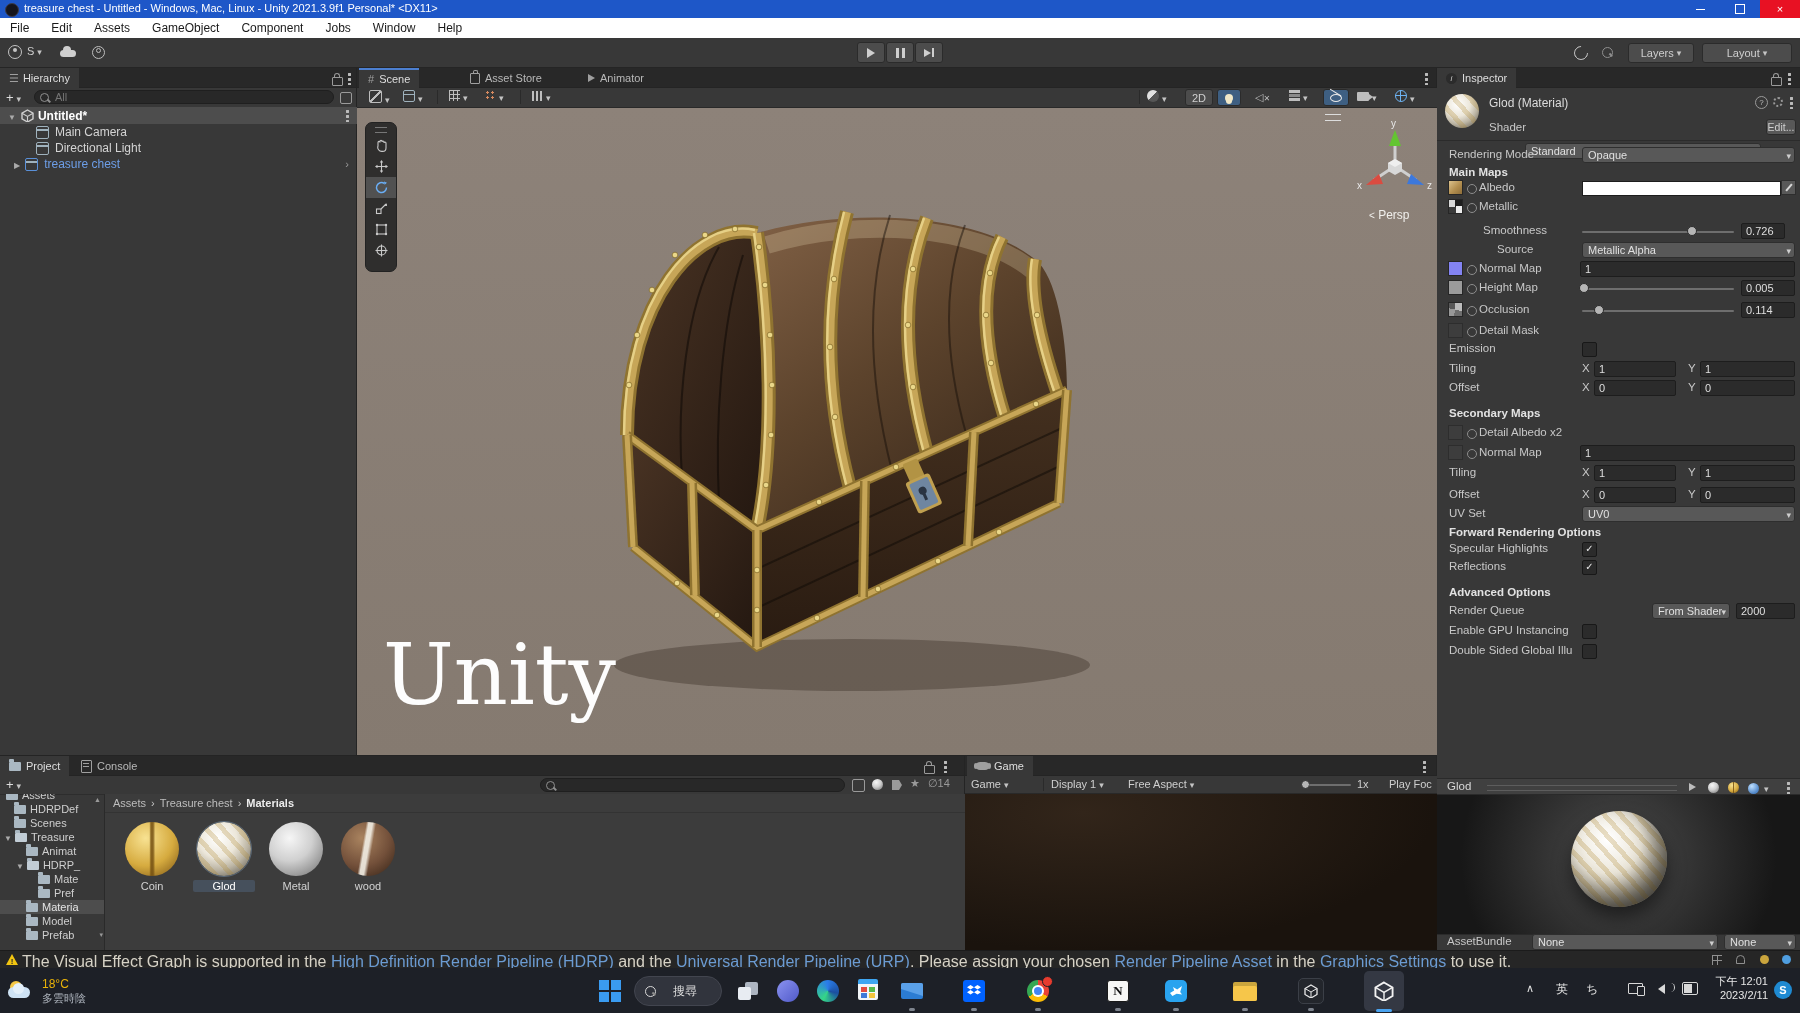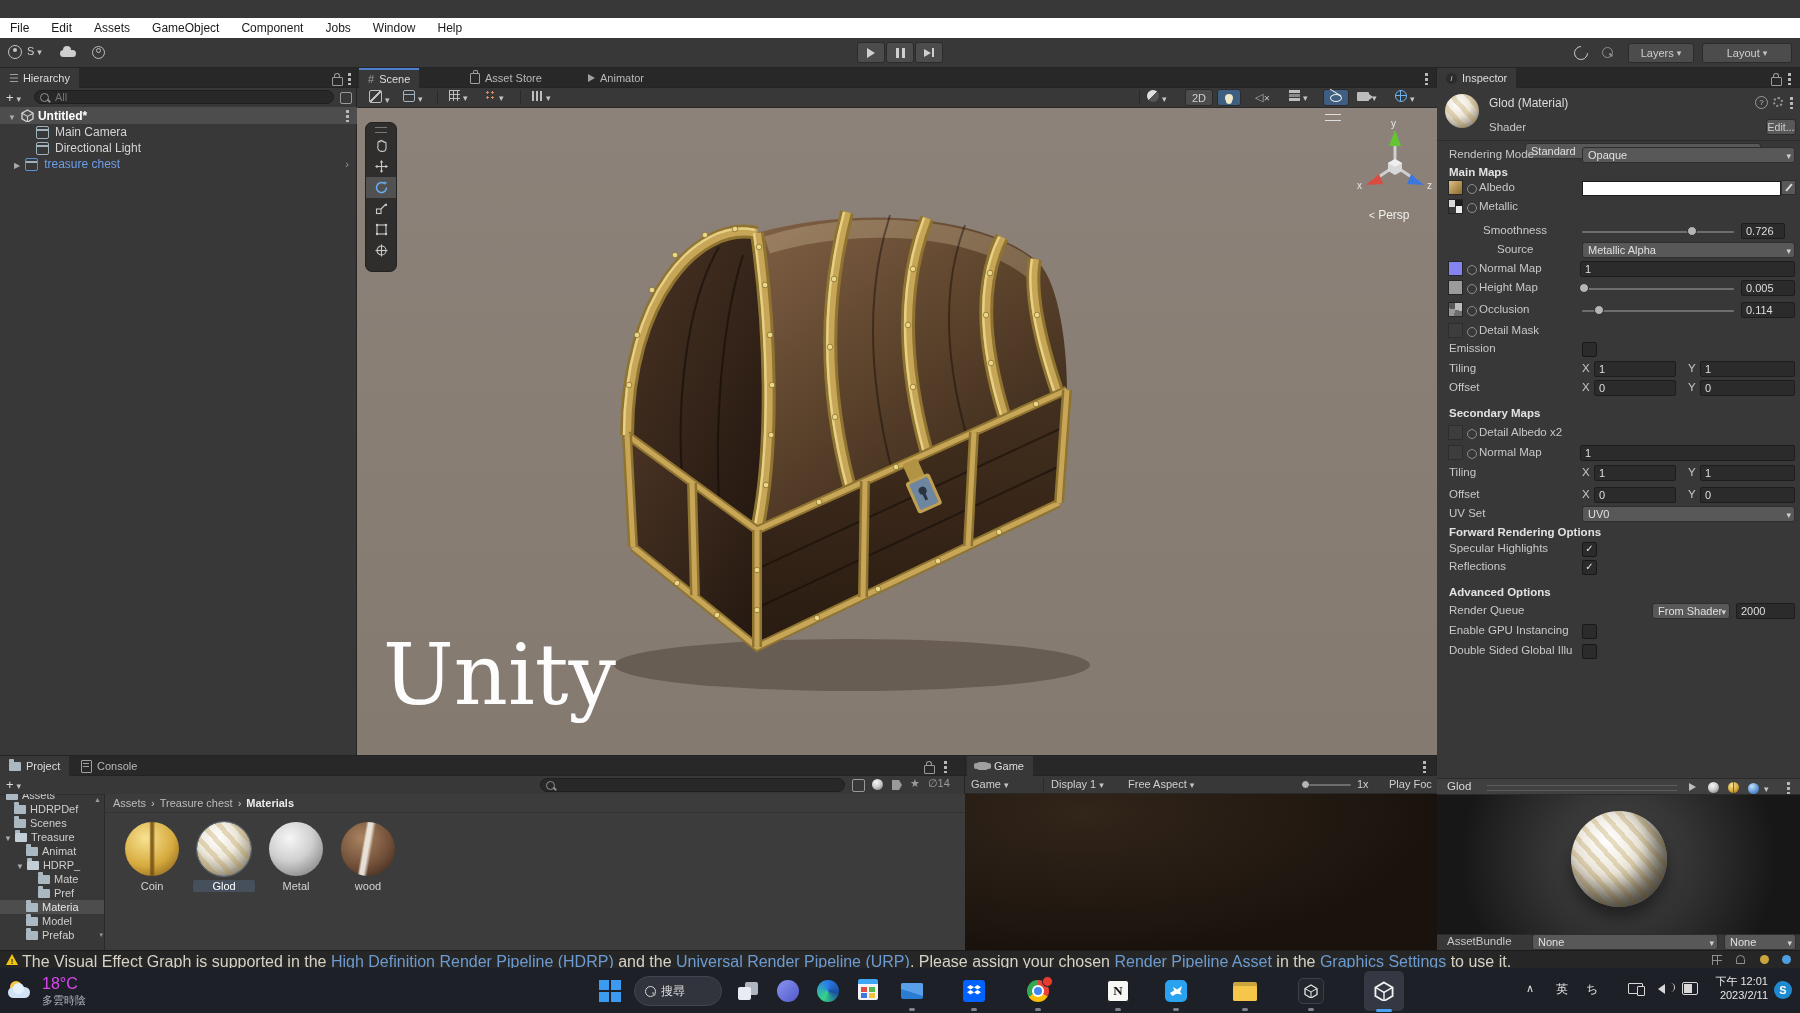--- a/index.html
+++ b/index.html
@@ -73,20 +73,31 @@
   .rundot{position:absolute;bottom:-4px;left:50%;transform:translateX(-50%);width:6px;height:3px;border-radius:2px;background:#7e848e;}
   .traytxt{color:#e2e2e2;font-size:12px;}
   
   .gl{color:#c6c6c6;}
 </style>
 </head>
 <body>
 
 <div id="root">
 
+  <div id="titlebar" class="abs">
+    <div class="abs" style="left:5px;top:3px;width:12px;height:12px;border-radius:50%;background:#15151d;border:1px solid #3b3b4a;"></div>
+    <span class="abs" style="left:24px;top:2px;">treasure chest - Untitled - Windows, Mac, Linux - Unity 2021.3.9f1 Personal* &lt;DX11&gt;</span>
+    <div class="abs" style="left:1680px;top:0;width:40px;height:18px;display:flex;align-items:center;justify-content:center;">
+        <div style="width:9px;height:1px;background:#fff;"></div>
+      </div>
+    <div class="abs" style="left:1720px;top:0;width:40px;height:18px;display:flex;align-items:center;justify-content:center;">
+        <div style="width:8px;height:8px;border:1px solid #fff;"></div>
+      </div>
+    <div class="abs" style="left:1760px;top:0;width:40px;height:18px;background:#e81123;display:flex;align-items:center;justify-content:center;color:#fff;font-size:11px;">×</div>
+  </div>
 
   <div id="menubar" class="abs">
     <span>File</span>
     <span>Edit</span>
     <span>Assets</span>
     <span>GameObject</span>
     <span>Component</span>
     <span>Jobs</span>
     <span>Window</span>
     <span>Help</span>
@@ -758,34 +769,34 @@
   </div>
 
   <div id="taskbar" class="abs">
     <div class="abs" style="left:8px;top:6px;width:180px;height:34px;display:flex;align-items:center;gap:8px;">
       <div style="position:relative;width:26px;height:20px;">
         <div style="position:absolute;left:2px;top:0;width:12px;height:12px;border-radius:50%;background:#f5c845;"></div>
         <div style="position:absolute;left:0;top:6px;width:22px;height:11px;border-radius:6px;background:#cfe3f5;"></div>
         <div style="position:absolute;left:5px;top:2px;width:11px;height:11px;border-radius:50%;background:#e4f0fa;"></div>
       </div>
       <div>
-        <div style="color:#d946ef;font-size:16px;">18°C</div>
+        <div style="color:#eab308;font-size:12px;">18°C</div>
         <div style="color:#aeb4bd;font-size:11px;">多雲時陰</div>
       </div>
     </div>
 
     <div class="tbicon" style="left:594px;">
       <div style="display:grid;grid-template-columns:10px 10px;grid-gap:2px;">
         <div style="width:10px;height:10px;background:#3a9bf0;"></div>
           <div style="width:10px;height:10px;background:#3a9bf0;"></div>
         <div style="width:10px;height:10px;background:#3a9bf0;"></div>
           <div style="width:10px;height:10px;background:#3a9bf0;"></div>
       </div>
     </div>
-    <div class="abs" style="left:634px;top:8px;width:88px;height:30px;background:#31343d;border:1px solid #42454f;border-radius:15px;display:flex;align-items:center;gap:5px;padding-left:10px;box-sizing:border-box;">
+    <div class="abs" style="left:634px;top:8px;width:88px;height:30px;background:#31343d;border:1px solid #42454f;border-radius:15px;display:flex;align-items:center;gap:17px;padding-left:10px;box-sizing:border-box;">
       <div class="mag" style="width:9px;height:9px;border-color:#d8d8d8;"></div>
       <span style="color:#dcdcdc;font-size:12px;">搜尋</span>
     </div>
     <div class="tbicon" style="left:732px;">
       <div style="position:relative;width:20px;height:18px;">
         <div style="position:absolute;right:0;top:0;width:13px;height:13px;background:#aeb6c2;border-radius:2px;"></div>
         <div style="position:absolute;left:0;bottom:0;width:13px;height:13px;background:#e8ecf2;border-radius:2px;"></div>
       </div>
     </div>
     <div class="tbicon" style="left:772px;">

